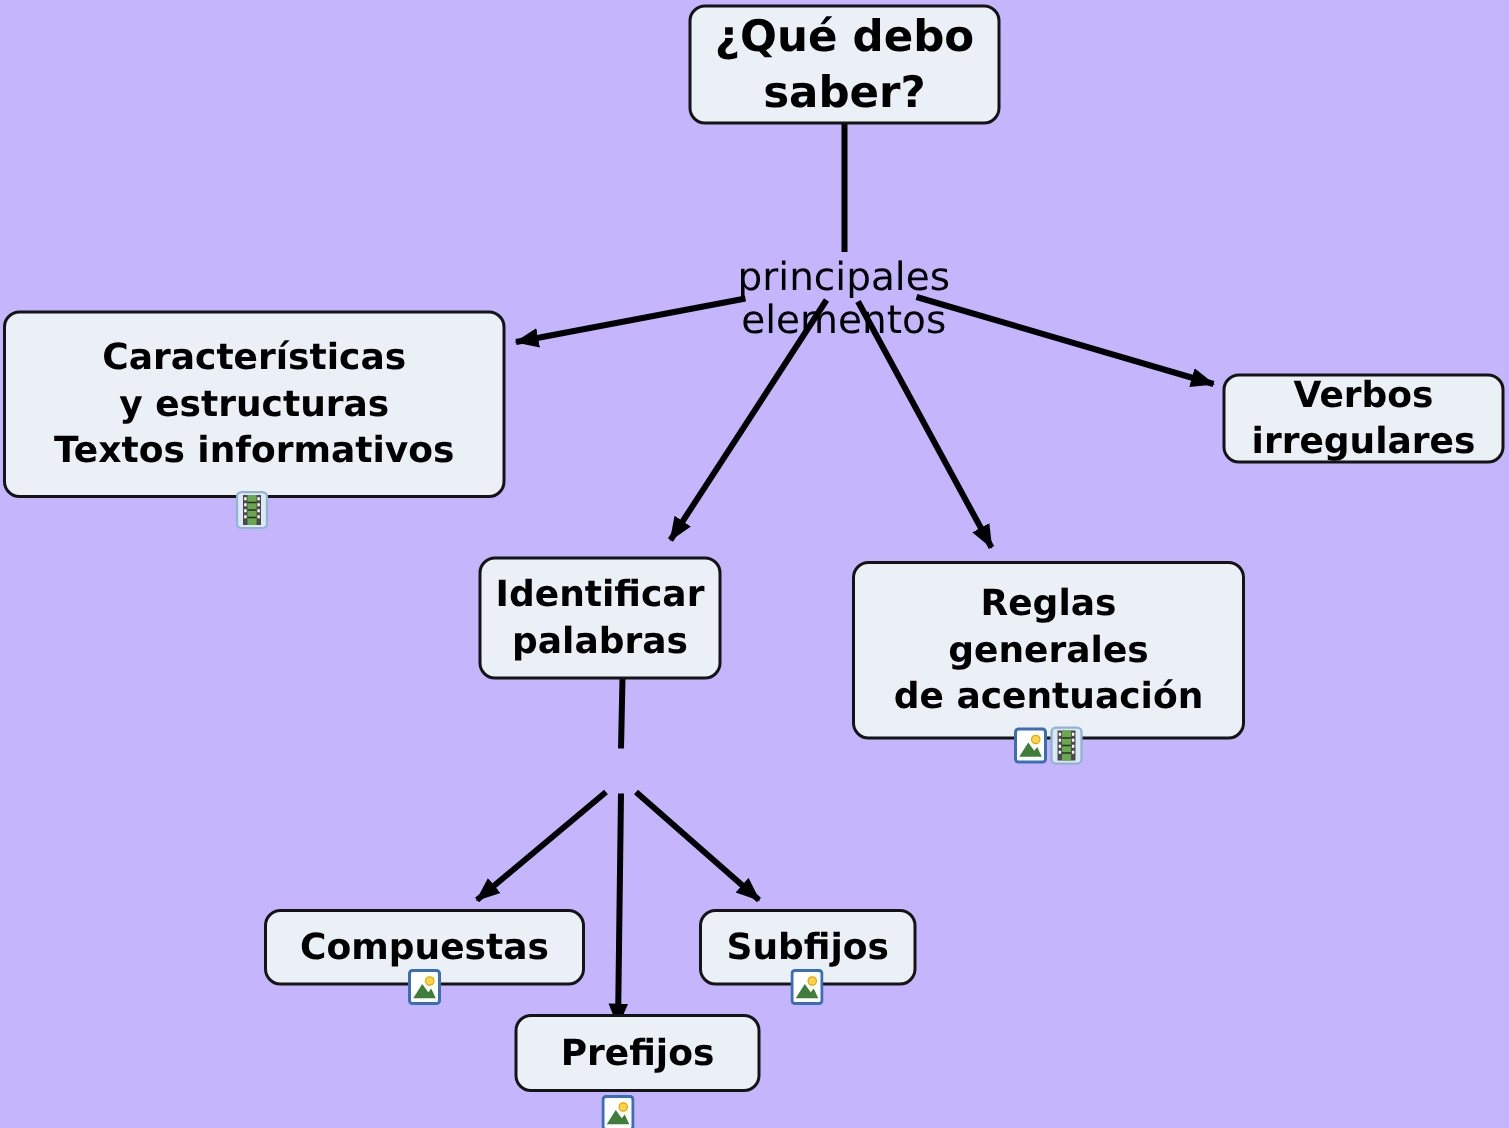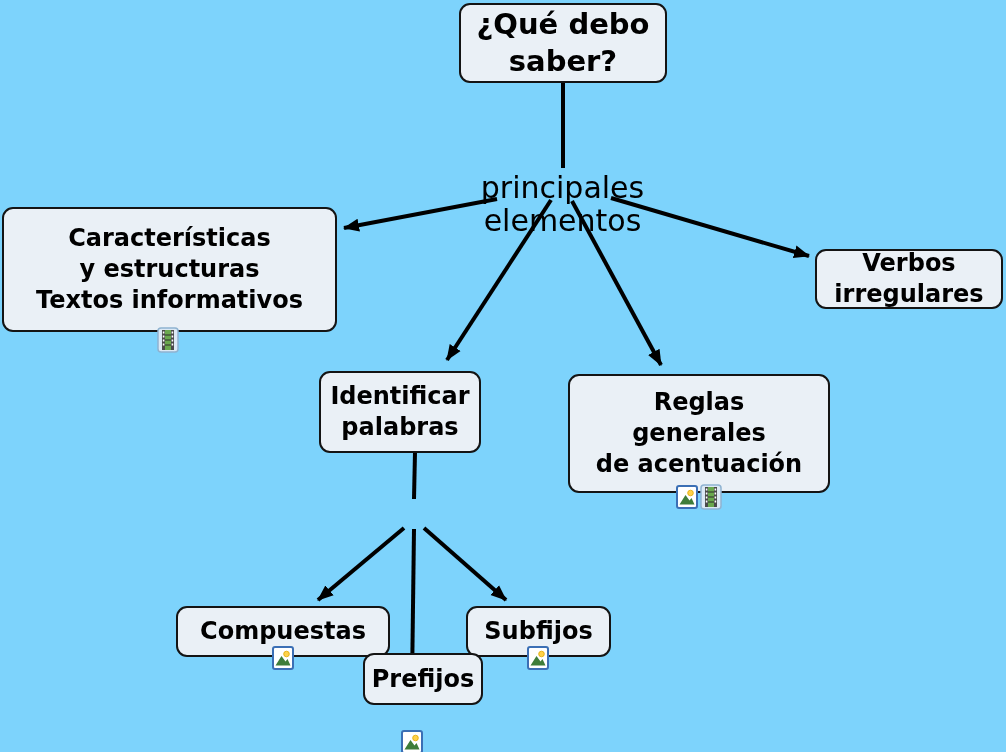--- a/index.html
+++ b/index.html
@@ -1,32 +1,32 @@
 <!DOCTYPE html>
 <html><head>
 <meta charset="utf-8">
 <style>
   html,body { margin:0; padding:0; background:#ffff99; }
   .canvas {
     position:relative; width:1006px; height:752px;
-    background:#7dd3fc; overflow:hidden;
+    background:#c4b5fd; overflow:hidden;
     font-family:"DejaVu Sans","Liberation Sans",sans-serif;
     color:#000;
   }
   .edges { position:absolute; left:0; top:0; width:1006px; height:752px; pointer-events:none; }
   .node {
     position:absolute; box-sizing:border-box;
     background:#eaf0f6; border:2px solid #141414; border-radius:11px;
     display:flex; align-items:center; justify-content:center;
     text-align:center; font-size:24px; line-height:1.28;font-weight:bold;
   }
   .node span { white-space:pre-line; }
   .node.root { font-weight:bold; font-size:29px; }
   .phrase {
-    position:absolute; font-size:30px; text-align:center; line-height:1.1;
+    position:absolute; font-size:26px; text-align:center; line-height:1.1;
   }
   .res-icons { position:absolute; display:flex; gap:2px; }
   .res-icon { display:block; width:22px; height:26px; }
 </style>
 </head>
 <body>
 
 <div class="canvas">
 
   <svg class="edges" width="1006" height="752" viewBox="0 0 1006 752">
@@ -78,21 +78,21 @@
   </div>
 
   <div class="node" style="left:176px; top:606px; width:214px; height:51px;">
     <span>Compuestas</span>
   </div>
 
   <div class="node" style="left:466px; top:606px; width:145px; height:51px;">
     <span>Subfijos</span>
   </div>
 
-  <div class="node" style="left:343px; top:653px; width:120px; height:52px;margin-left:20px;">
+  <div class="node" style="left:343px; top:676px; width:164px; height:52px;">
     <span>Prefijos</span>
   </div>
 
   <div class="phrase" style="left:420px; top:171px; width:285px;">principales elementos</div>
 
 
   <svg width="0" height="0" style="position:absolute" aria-hidden="true">
     <defs>
       <g id="icon-film">
         <rect x="1" y="1" width="20" height="24" rx="3" fill="#dce9f5" stroke="#8fb3d1" stroke-width="1.5"></rect>

